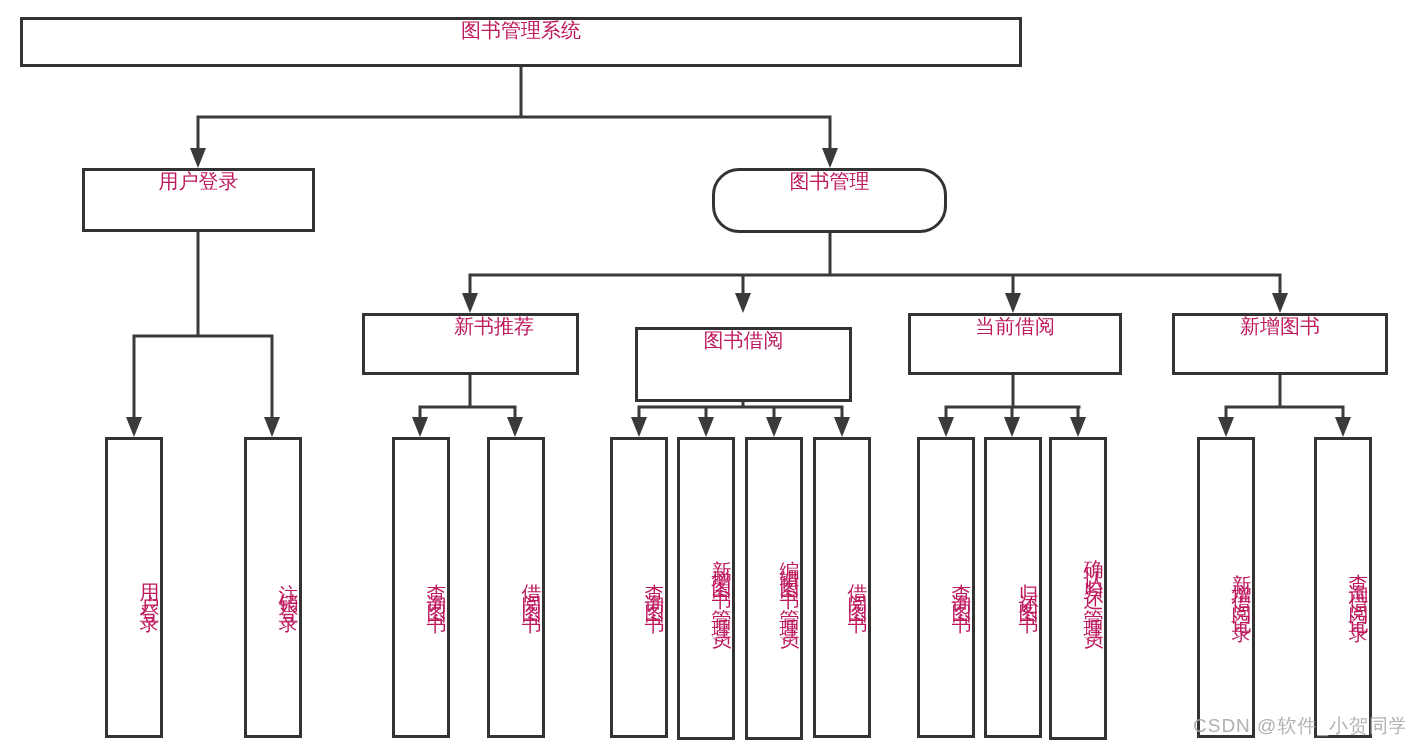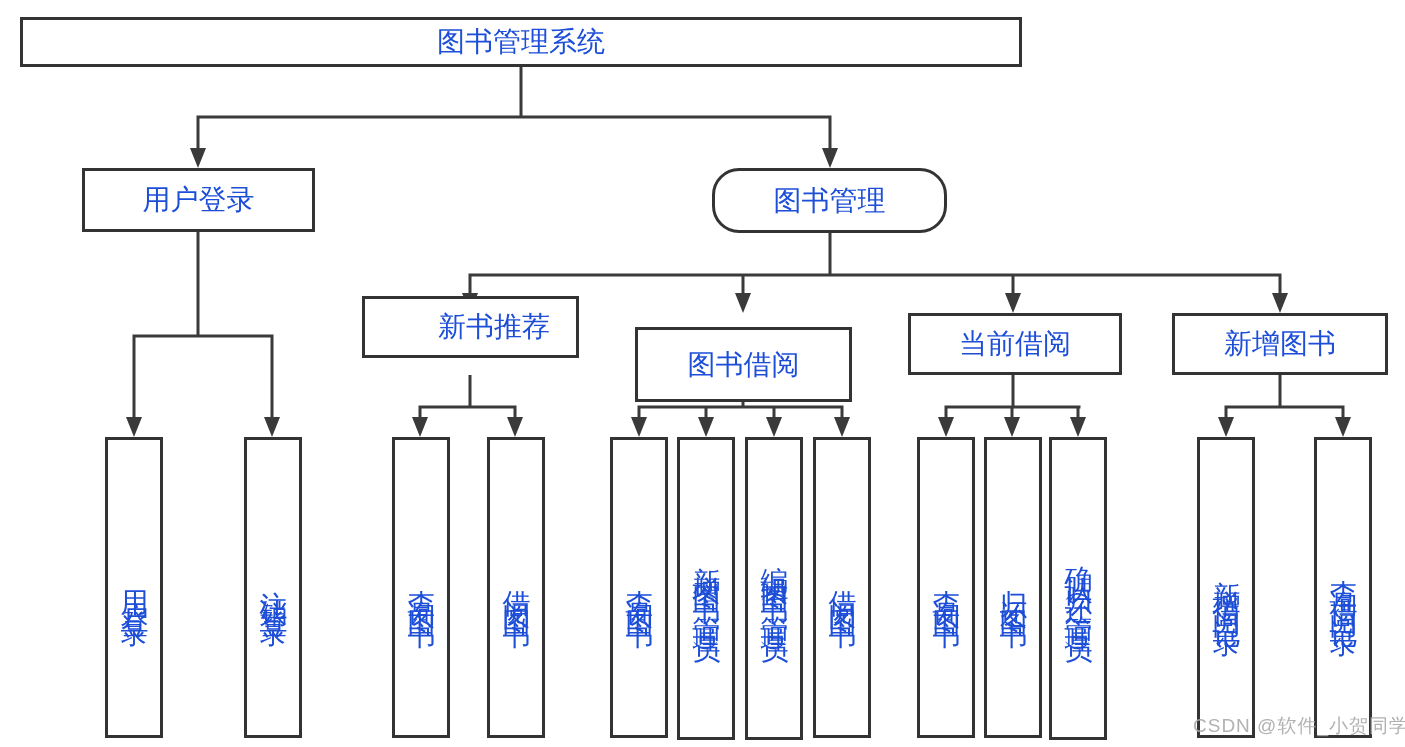--- a/index.html
+++ b/index.html
@@ -9,24 +9,24 @@
     background:#ffffff;
     font-family:"Liberation Sans",sans-serif;
     overflow:hidden;
   }
   .box{
     position:absolute;
     background:#ffffff;
     border:3px solid #333333;
     box-sizing:border-box;
     display:flex;
-    align-items:center;
+    align-items:flex-start;
     justify-content:center;
-    color:#1d4ed8;
-    font-size:28px;
+    color:#be185d;
+    font-size:20px;
     line-height:1;
     z-index:2;
   }
   .vbox{
     writing-mode:vertical-rl;
     text-orientation:upright;
     letter-spacing:10px;
   }
   #connectors{
     position:absolute;
@@ -113,21 +113,21 @@
     <span>图书管理系统</span>
   </div>
 
   <div class="box" style="left:82px;top:168px;width:233px;height:64px;">
     <span>用户登录</span>
   </div>
   <div class="box" style="left:712px;top:168px;width:235px;height:65px;border-radius:27px;">
     <span>图书管理</span>
   </div>
 
-  <div class="box" style="left:362px;top:296px;width:217px;height:62px;padding-left:47px;">
+  <div class="box" style="left:362px;top:313px;width:217px;height:62px;padding-left:47px;">
     <span>新书推荐</span>
   </div>
   <div class="box" style="left:635px;top:327px;width:217px;height:75px;">
     <span>图书借阅</span>
   </div>
   <div class="box" style="left:908px;top:313px;width:214px;height:62px;">
     <span>当前借阅</span>
   </div>
   <div class="box" style="left:1172px;top:313px;width:216px;height:62px;">
     <span>新增图书</span>

